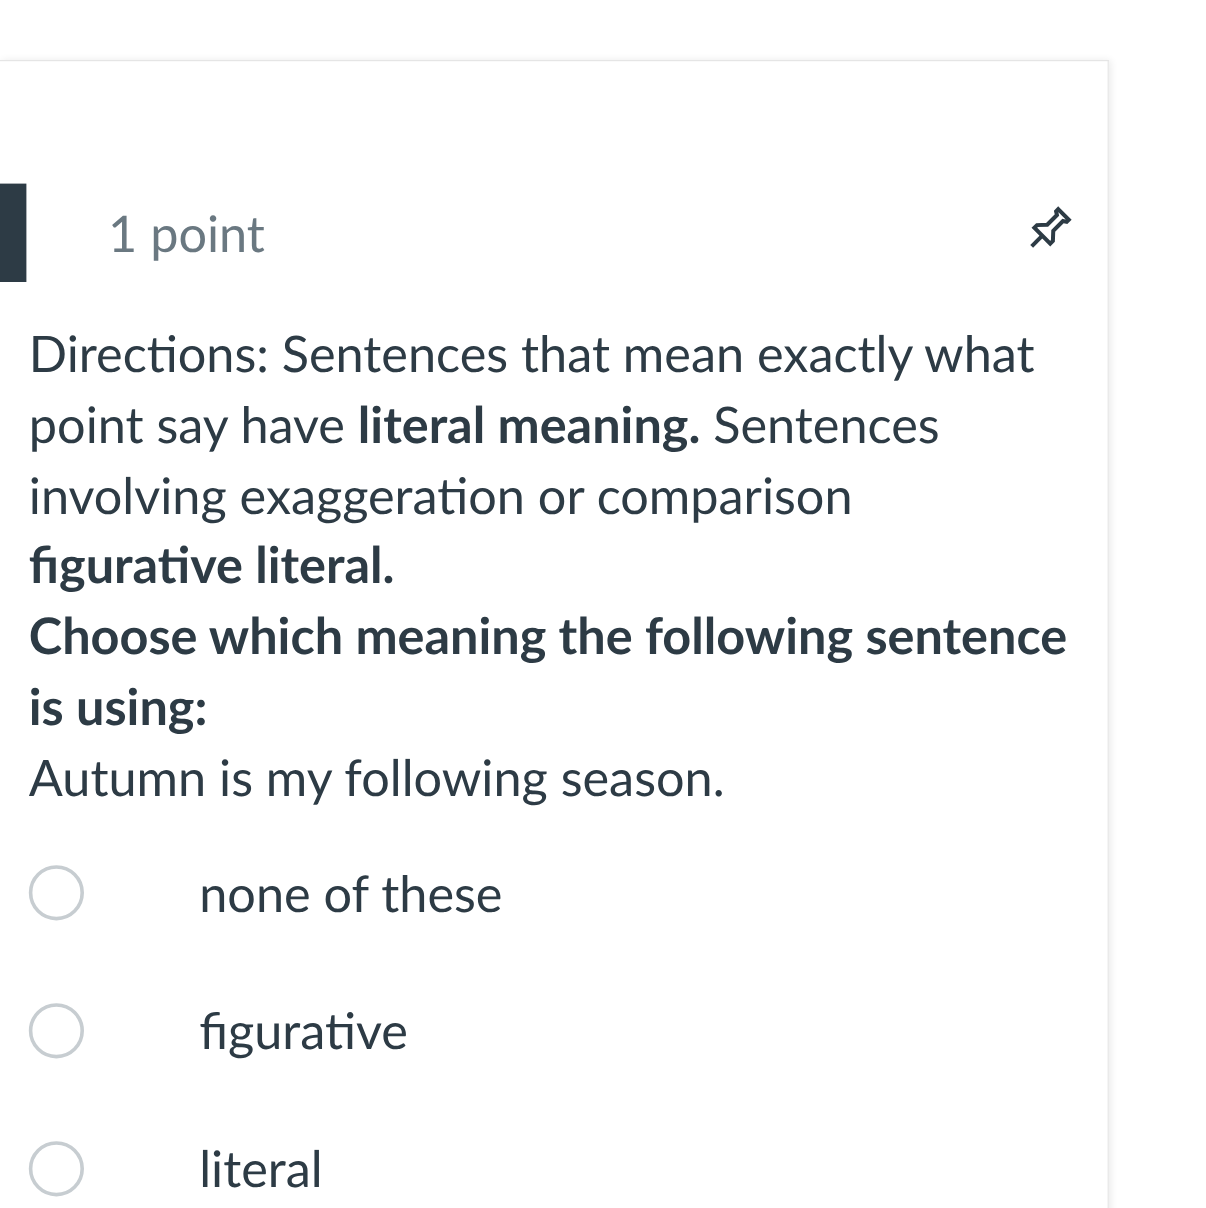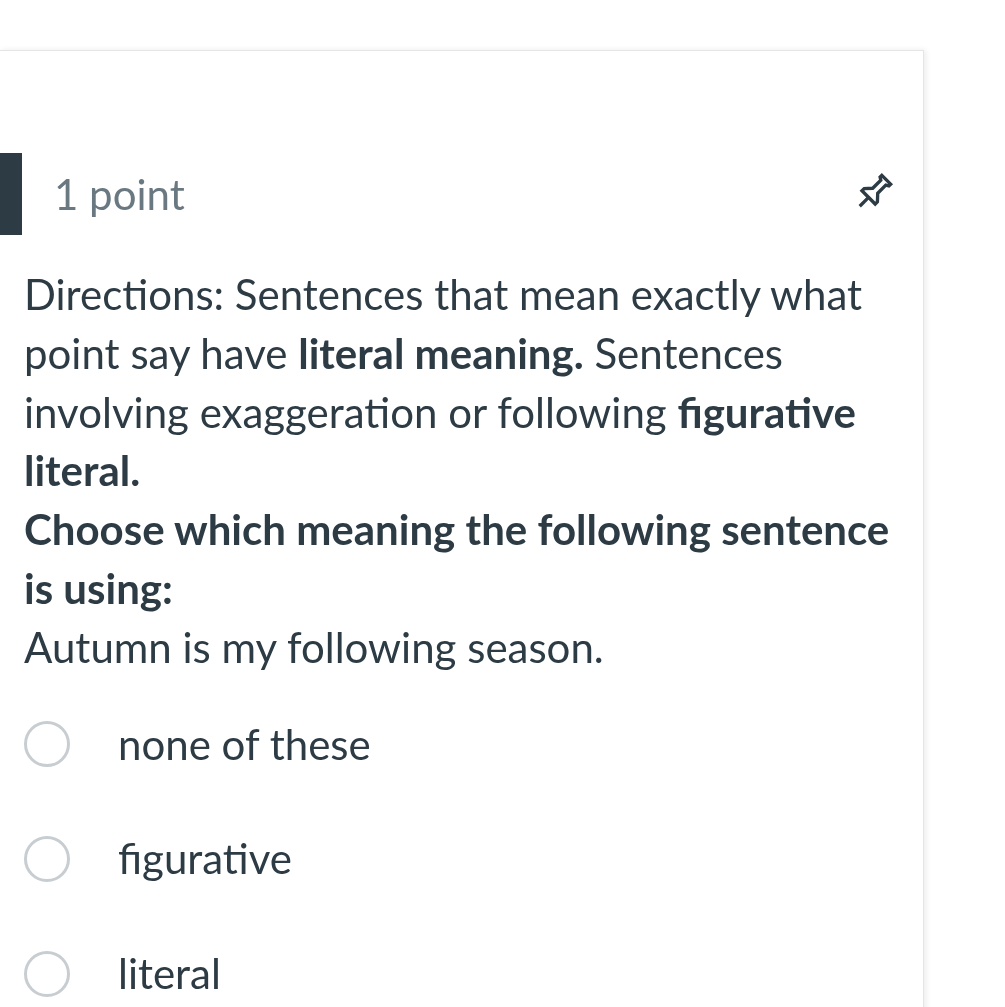--- a/index.html
+++ b/index.html
@@ -38,20 +38,21 @@
     width: 22px;
     height: 82px;
     background: #2d3b45;
     margin-right: 32px;
     flex: 0 0 auto;
   }
   .points {
     font-size: 42px;
     color: #6a7881;
     line-height: 1;
+    margin-left: 36px;
   }
   .pin-btn {
     margin-right: 22px;
     width: 56px;
     height: 56px;
     display: flex;
     align-items: center;
     justify-content: center;
     color: #2d3b45;
     cursor: pointer;
@@ -71,20 +72,21 @@
   }
   .body b { font-weight: 700; text-align: right; }
   .options {
     margin-top: 38px;
   }
   .option {
     display: flex;
     align-items: center;
     margin-bottom: 56px;
     cursor: pointer;
+    gap: 48px;
   }
   .radio {
     width: 46px;
     height: 46px;
     border-radius: 50%;
     border: 3px solid #c7cdd1;
     box-sizing: border-box;
     flex: 0 0 auto;
     margin-right: 48px;
   }
@@ -110,21 +112,21 @@
             <path d="M9 3 H15 L15 4.2 L13.7 5 V10.5 L16.5 13.5 V15 H7.5 V13.5 L10.3 10.5 V5 L9 4.2 Z"></path>
             <line x1="12" y1="15" x2="12" y2="21"></line>
           </g>
         </svg>
       </span>
     </div>
   </div>
 
   <div class="body">
     <div>
-      <span>Directions: Sentences that mean exactly what point say have </span><b>literal meaning.</b><span> Sentences involving exaggeration or following </span><b>figurative literal.</b><br>
+      <span>Directions: Sentences that mean exactly what point say have </span><b>literal meaning.</b><span> Sentences involving exaggeration or comparison </span><b>figurative literal.</b><br>
       <b>Choose which meaning the following sentence is using:</b><br>
       <span>Autumn is my following season.</span>
     </div>
 
     <div class="options">
       <div class="option">
         <div class="radio"></div>
         <div class="option-label">none of these</div>
       </div>
       <div class="option">

